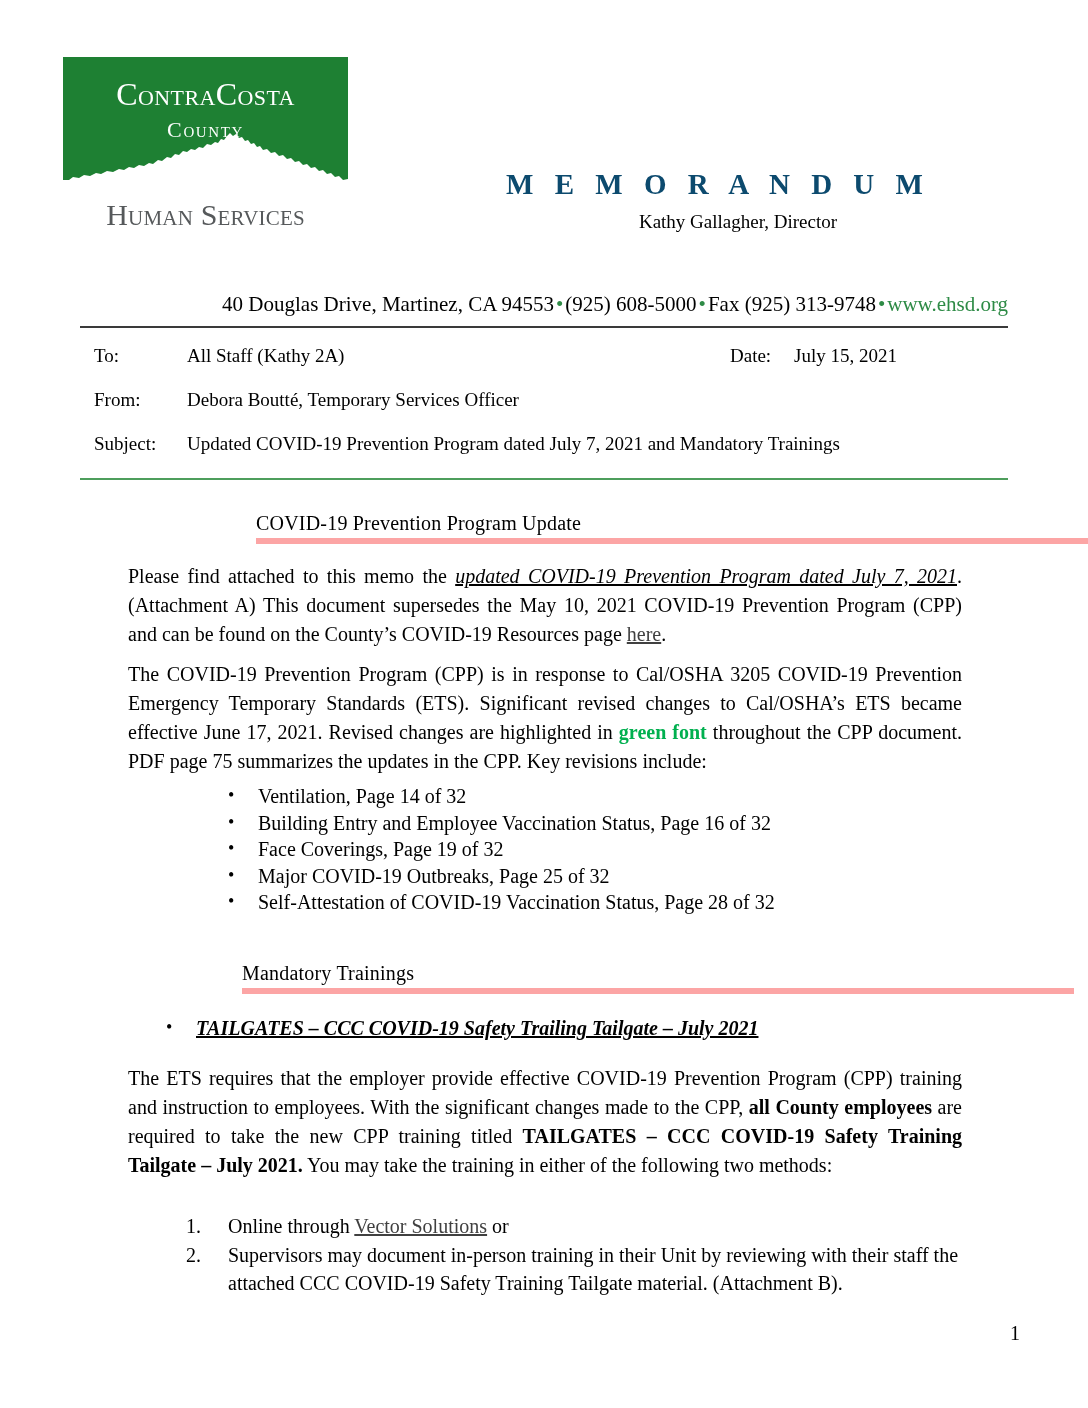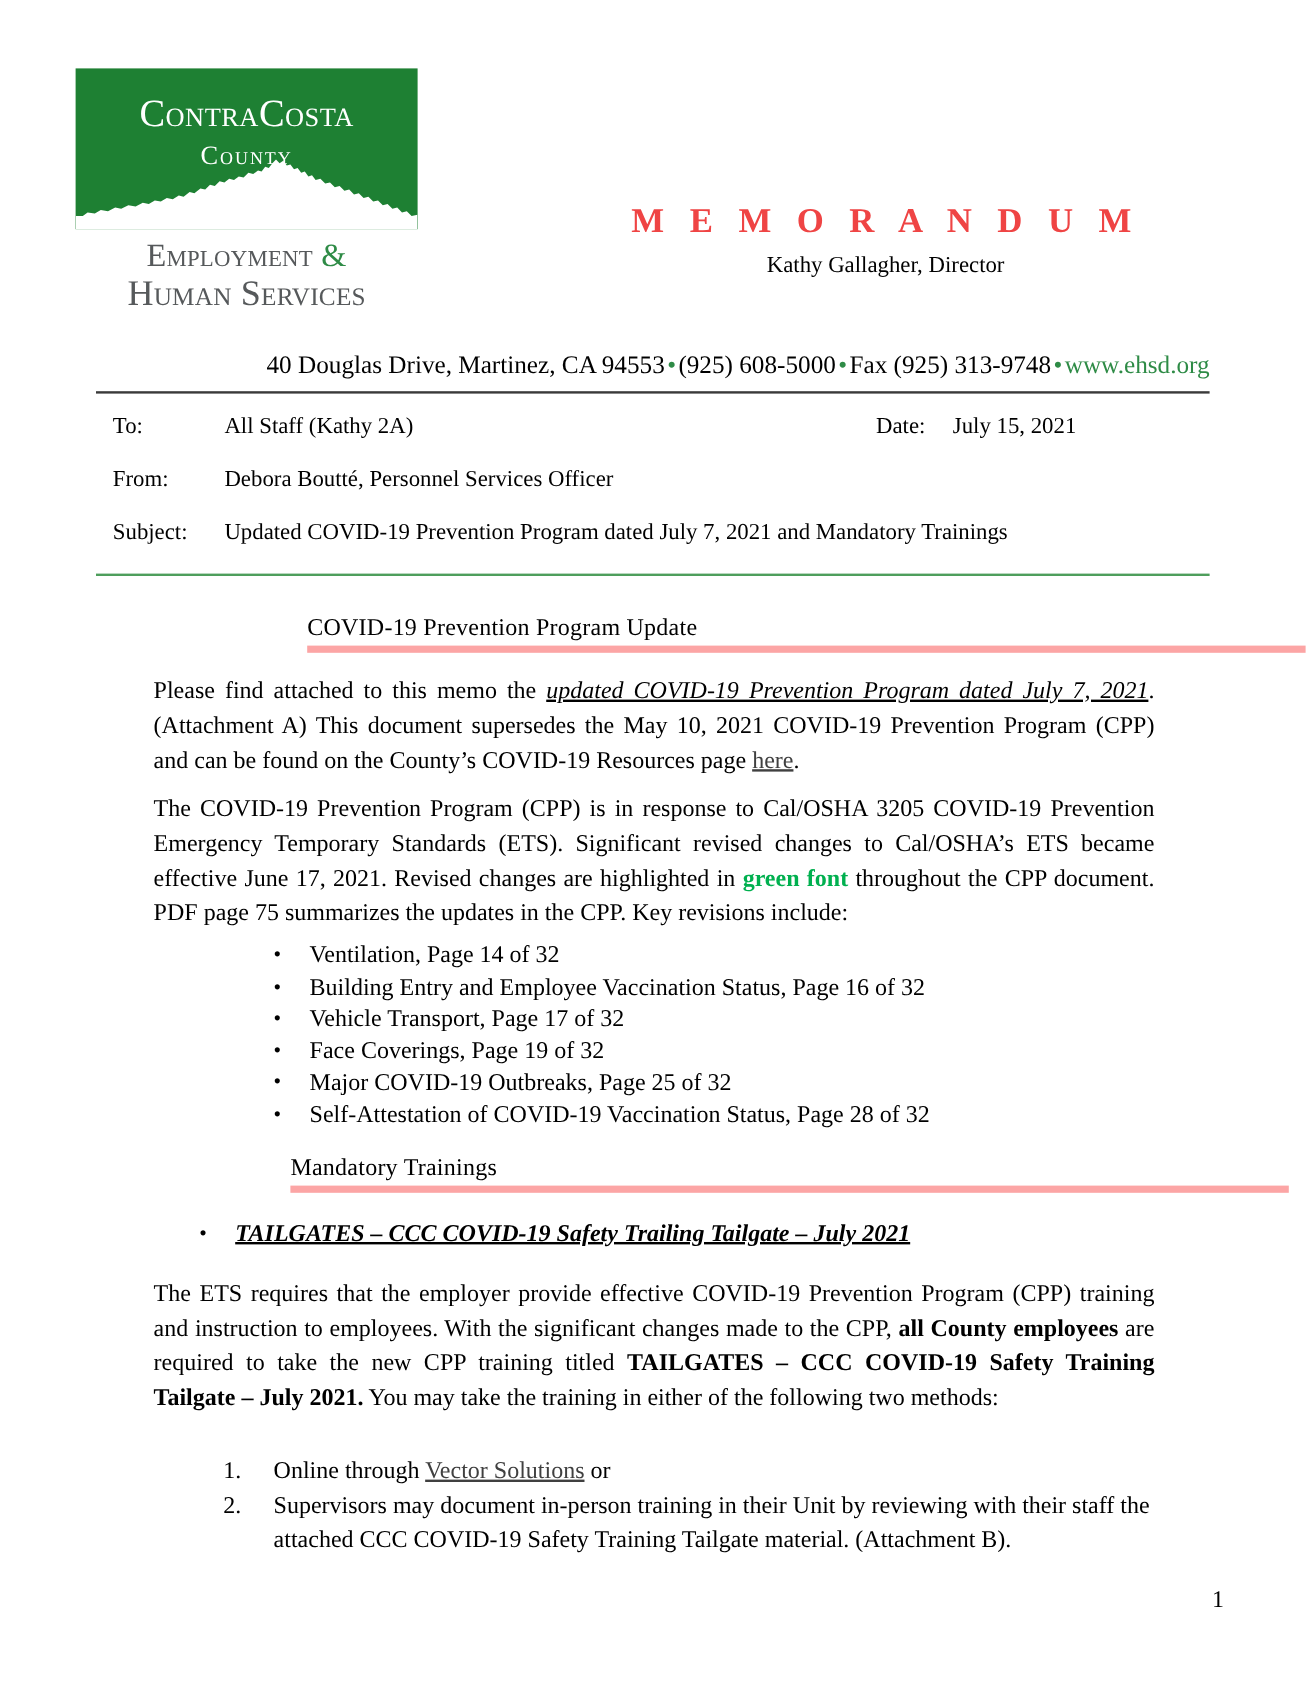--- a/index.html
+++ b/index.html
@@ -94,25 +94,25 @@
   .logo-text .ln2 {
     font-size: 30px;
     line-height: 33px;
     letter-spacing: 0.2px;
     white-space: nowrap;
   }
   .amp-green { color: #2E8B46; }
 
   .memo-title {
     position: absolute;
-    left: 468px;
+    left: 448px;
     top: 168px;
     width: 540px;
     text-align: center;
-    color: #ef4444;
+    color: #0c4a6e;
     font-family: "Liberation Serif", "DejaVu Serif", serif;
     font-size: 29px;
     font-weight: bold;
     letter-spacing: 7px;
     white-space: nowrap;
   }
   .memo-director {
     position: absolute;
     left: 468px;
     top: 211px;
@@ -299,21 +299,20 @@
 
     <div class="logo-block">
       <div class="logo-green">
         <div class="cc-name">ContraCosta</div>
         <div class="cc-county">County</div>
         <svg class="logo-mountain" viewBox="0 0 285 62" preserveAspectRatio="none">
           <path fill="#ffffff" d="M0,62 L0,50 L6,50 L10,47 L16,48 L21,45 L27,46 L33,43 L38,44 L44,41 L50,42 L56,39 L61,40 L66,37 L71,38 L76,35 L81,36 L86,33 L90,34 L95,30 L99,31 L104,27 L108,28 L112,24 L116,25 L120,21 L124,22 L128,19 L132,20 L136,17 L140,18 L144,14 L148,15 L152,12 L155,13 L158,9 L161,10 L164,6 L167,3 L170,6 L173,4 L176,8 L179,7 L182,11 L185,10 L188,14 L191,13 L194,17 L197,16 L200,20 L204,19 L208,23 L212,22 L216,26 L220,25 L224,29 L228,28 L232,32 L236,31 L240,35 L244,34 L248,38 L252,37 L256,41 L260,40 L264,44 L268,43 L272,47 L276,46 L280,50 L285,49 L285,62 Z"></path>
         </svg>
       </div>
       <div class="logo-text">
-        <div class="ln1"><span>Employment </span><span class="amp-green">&amp;</span></div>
         <div class="ln2">Human Services</div>
       </div>
     </div>
 
     <div class="memo-title">M E M O R A N D U M</div>
     <div class="memo-director">Kathy Gallagher, Director</div>
   </div>
 
   <div class="address-line">
     <span>40 Douglas Drive, Martinez, CA 94553</span><span class="addr-sep">•</span><span>(925) 608-5000</span><span class="addr-sep">•</span><span>Fax (925) 313-9748</span><span class="addr-sep">•</span><span class="addr-url">www.ehsd.org</span>
@@ -323,21 +322,21 @@
 
   <div class="meta-block">
     <div class="meta-row">
       <span class="meta-label">To:</span>
       <span class="meta-value">All Staff (Kathy 2A)</span>
       <span class="meta-date-label">Date:</span>
       <span class="meta-date-value">July 15, 2021</span>
     </div>
     <div class="meta-row">
       <span class="meta-label">From:</span>
-      <span class="meta-value">Debora Boutté, Personnel Services Officer</span>
+      <span class="meta-value">Debora Boutté, Temporary Services Officer</span>
     </div>
     <div class="meta-row">
       <span class="meta-label">Subject:</span>
       <span class="meta-value">Updated COVID-19 Prevention Program dated July 7, 2021 and Mandatory Trainings</span>
     </div>
   </div>
 
   <div class="rule-green"></div>
 
   <div class="body-area">
@@ -353,21 +352,20 @@
     </div>
 
     <div class="block-3">
       <p class="para"><span>The COVID-19 Prevention Program (CPP) is in response to Cal/OSHA 3205 COVID-19 Prevention Emergency Temporary Standards (ETS). Significant revised changes to Cal/OSHA’s ETS became effective June 17, 2021. Revised changes are highlighted in </span><span class="green-bold">green font</span><span> throughout the CPP document.  PDF page 75 summarizes the updates in the CPP.  Key revisions include:</span></p>
     </div>
 
     <div class="bullets-1">
       <ul class="plain">
         <li>Ventilation, Page 14 of 32</li>
         <li>Building Entry and Employee Vaccination Status, Page 16 of 32</li>
-        <li>Vehicle Transport, Page 17 of 32</li>
         <li>Face Coverings, Page 19 of 32</li>
         <li>Major COVID-19 Outbreaks, Page 25 of 32</li>
         <li>Self-Attestation of COVID-19 Vaccination Status, Page 28 of 32</li>
       </ul>
     </div>
 
     <div class="block-4">
       <div class="section-head">
         <span class="sh-label">Mandatory Trainings</span>
       </div>

